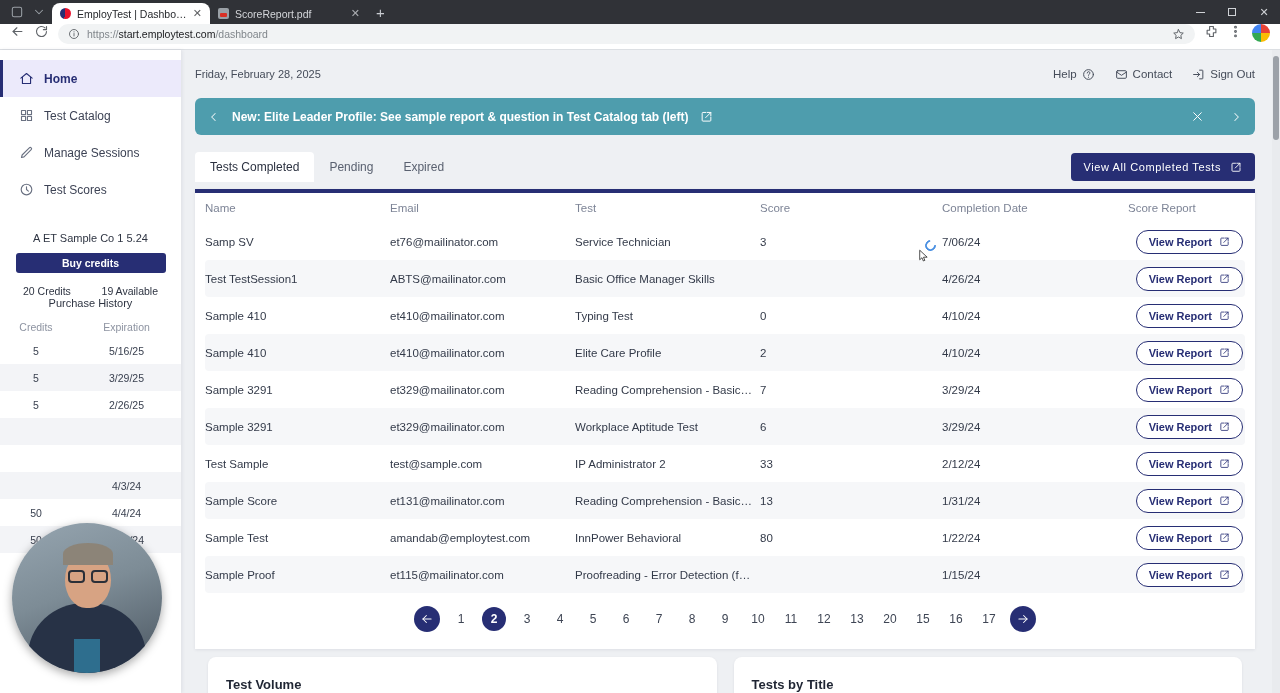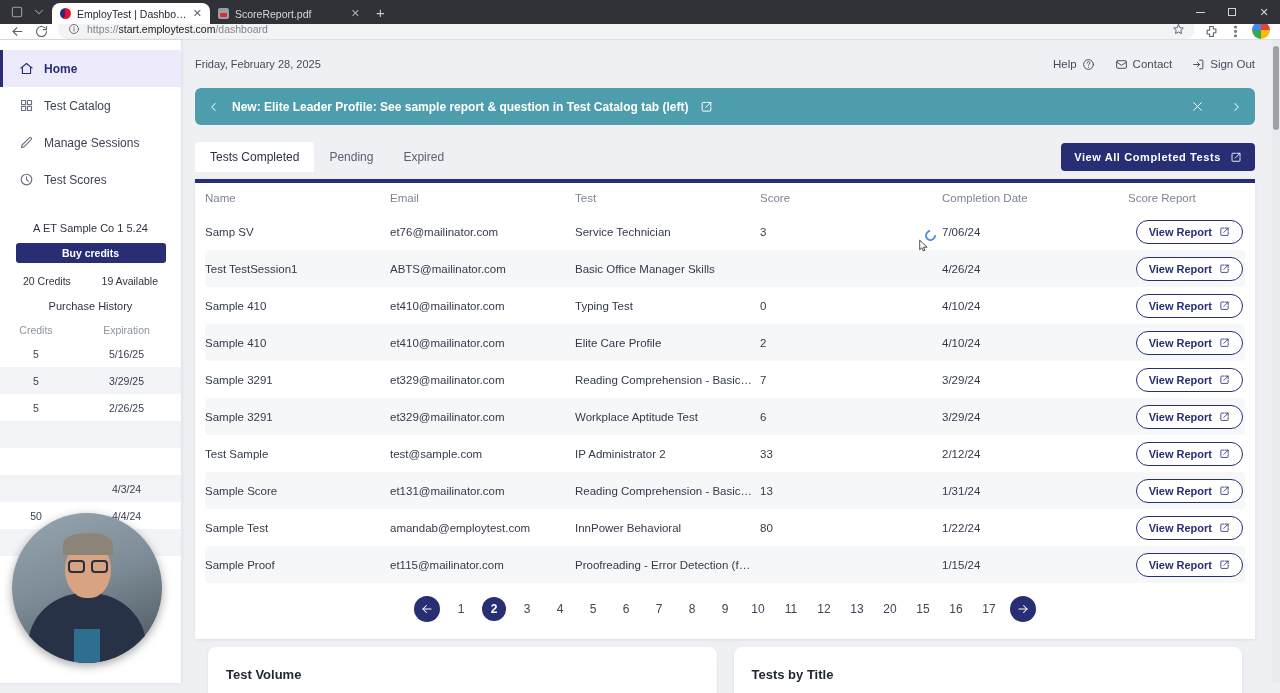--- a/index.html
+++ b/index.html
@@ -18,21 +18,21 @@
   .fav-pdf{border-radius:2px;background:#9aa0a6;position:relative}
   .fav-pdf::after{content:"";position:absolute;left:2px;bottom:2px;right:2px;height:4px;background:#d93025;border-radius:1px}
   .tab-title{flex:1;overflow:hidden;white-space:nowrap;text-overflow:ellipsis}
   .tab-close{font-size:11px;line-height:1;opacity:.75;background:none;border:none;color:inherit}
   .newtab-btn{background:none;border:none;color:#c8cbd0;font-size:15px;line-height:1;margin:0 0 4px 8px}
   .win-controls{position:absolute;right:0;top:0;height:24px;display:flex}
   .win-btn{width:32px;height:24px;display:flex;align-items:center;justify-content:center;color:#cfd2d6;background:none;border:none;font-size:11px}
   .win-min-glyph{display:block;width:9px;height:1px;background:#cfd2d6}
   .win-max-glyph{display:block;width:8px;height:8px;border:1px solid #cfd2d6}
 
-  .toolbar{height:16px;background:#fff;border-bottom:1px solid #dcdfe3;display:flex;align-items:flex-end;gap:9px;padding:0 10px}
+  .toolbar{height:26px;background:#fff;border-bottom:1px solid #dcdfe3;display:flex;align-items:flex-start;gap:9px;padding:0 10px}
   .tb-ico{width:15px;height:15px;color:#5f6368;background:none;border:none;padding:0}
   .addressbar{flex:1;height:20px;background:#f1f3f4;border-radius:10px;display:flex;align-items:center;gap:7px;padding:0 10px;font-size:10.5px;color:#202124}
   .addr-dim{color:#80868b}
   .addr-host{color:#202124}
   .addr-spacer{flex:1}
   .star{width:13px;height:13px;color:#5f6368}
   .avatar{width:18px;height:18px;border-radius:50%;background:conic-gradient(#e94335 0 25%,#fbbc04 25% 50%,#34a853 50% 75%,#4285f4 75% 100%);border:none}
 
   
   .page{position:relative;display:flex;height:643px}
@@ -44,21 +44,21 @@
   .greet-name{font-size:11px;color:#3c4252;margin-top:2px}
   .create-btn{display:block;margin:12px auto 0;width:156px;height:25px;border-radius:13px;border:none;background:var(--red,#e8112d);color:#fff;font-size:11px;font-weight:bold}
   .nav{margin-top:10px}
   .nav-item{height:37px;display:flex;align-items:center;gap:10px;padding-left:16px;font-size:12px;color:#3d4355;border-left:3px solid transparent;cursor:pointer}
   .nav-item.active{background:#eceafb;border-left-color:var(--navy,#272e74);color:var(--navy,#272e74);font-weight:bold}
   .nav-ico{width:15px;height:15px;color:#6a7182;flex:none}
   .nav-item.active .nav-ico{color:var(--navy,#272e74)}
   .company{margin-top:24px;text-align:center;font-size:11px;color:#2e3442}
   .buy-btn{display:block;margin:9px auto 0;width:150px;height:20px;border:none;border-radius:3px;background:var(--navy,#272e74);color:#fff;font-size:10.5px;font-weight:bold}
   .credits-line{display:flex;justify-content:space-between;padding:0 23px;margin-top:12px;font-size:10.5px;font-weight:normal;color:#2e3442}
-  .purchase-title{text-align:center;margin-top:13px;font-size:11px;color:#2e3442}
+  .purchase-title{text-align:center;font-size:11px;color:#2e3442}
   .hist{margin-top:8px;font-size:10.5px}
   .hist-head{display:flex;height:20px;align-items:center;color:#8d93a1}
   .hist-row{display:flex;height:27px;align-items:center;color:#3a4150}
   .hist-row.alt{background:#f3f4f7}
   .hc1{width:72px;text-align:center}
   .hc2{flex:1;text-align:center}
 
   .main{flex:1;padding:6px 25px 0 14px;position:relative;min-width:0}
   .top-row{display:flex;justify-content:space-between;align-items:center;height:36px}
   .date{font-size:11px;color:#454c59}
@@ -69,21 +69,21 @@
   .banner{margin-top:6px;height:37px;background:var(--teal,#4e9dad);border-radius:6px;display:flex;align-items:center;color:#fff;padding:0 12px;gap:11px}
   .bn-arrow{background:none;border:none;color:#fff;width:14px;height:14px;opacity:.85;padding:0}
   .banner-text{font-size:12px;font-weight:bold}
   .bn-ext{width:13px;height:13px;color:#fff}
   .bn-spacer{flex:1}
   .bn-close{background:none;border:none;color:#fff;width:13px;height:13px;margin-right:14px;padding:0}
 
   .tabs-row{margin-top:17px;display:flex;align-items:center}
   .seg-tab{padding:8px 15px;font-size:12px;color:#5a6170;background:transparent;border:none;border-radius:4px 4px 0 0}
   .seg-tab.active{background:#fff;color:#2b3140}
-  .viewall-btn{margin-left:auto;background:var(--navy,#272e74);color:#fff;border:none;font-size:11px;font-weight:bold;letter-spacing:.6px;padding:8px 13px;border-radius:4px;display:flex;gap:9px;align-items:center}
+  .viewall-btn{margin-left:auto;background:var(--navy,#272e74);color:#fff;border:none;font-size:11px;font-weight:normal;letter-spacing:.6px;padding:8px 13px;border-radius:4px;display:flex;gap:9px;align-items:center}
   .va-ico{width:12px;height:12px}
 
   .card{margin-top:7px;background:#fff;border-radius:0;border-top:4px solid var(--navy,#272e74);padding:0 10px 2px;box-shadow:0 1px 3px rgba(20,30,60,.08)}
   .thead,.trow{display:grid;grid-template-columns:185px 185px 185px 182px 186px 1fr;align-items:center}
   .thead{height:30px;font-size:11.5px;color:#7d8496}
   .trow{height:37px;font-size:11.5px;color:#333a49;border-radius:4px}
   .trow.alt{background:#f6f7f9}
   .td{overflow:hidden;white-space:nowrap;text-overflow:ellipsis;padding-right:6px}
   .td-btn{display:flex;justify-content:flex-end;padding-right:2px}
   .vr-btn{display:inline-flex;align-items:center;gap:7px;background:#fff;border:1.6px solid var(--navy,#272e74);color:var(--navy,#272e74);font-weight:bold;font-size:11px;border-radius:15px;padding:5px 12px}

